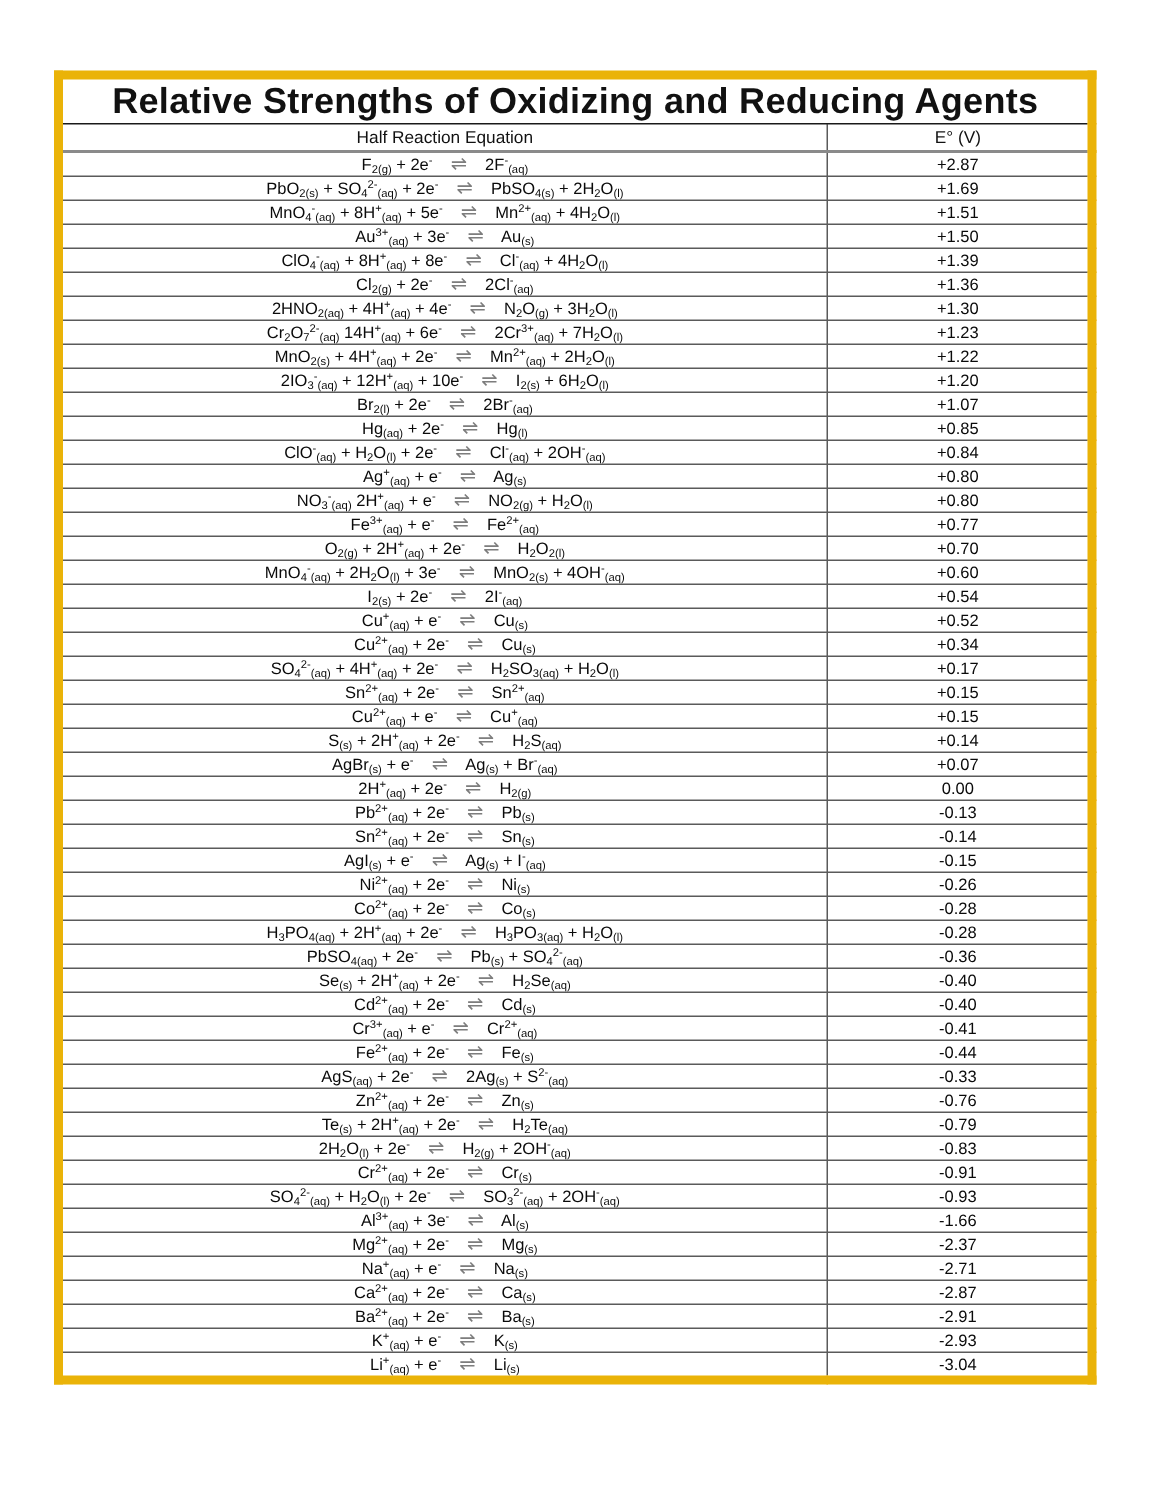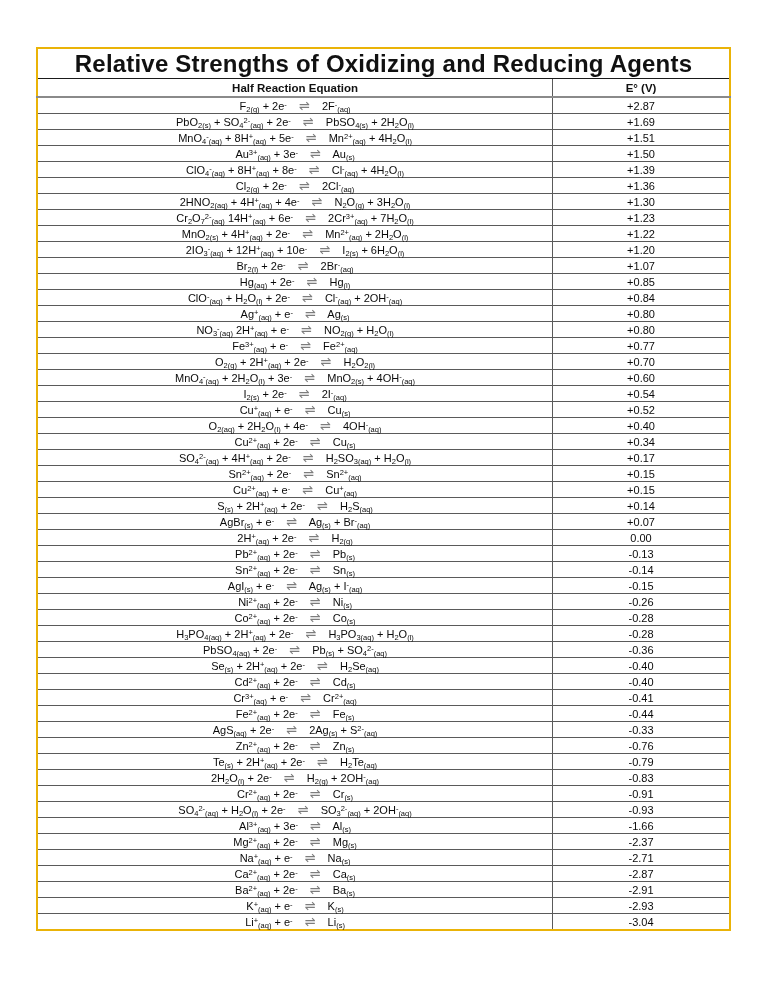--- a/index.html
+++ b/index.html
@@ -4,33 +4,33 @@
 <style>
   html,body{margin:0;padding:0;background:#fff;}
   .page{
     width:768px;height:994px;background:#ffffff;position:relative;
     font-family:"Liberation Sans","DejaVu Sans",sans-serif;color:#000;
     overflow:hidden;
   }
   table.ref-table{
     position:absolute;left:36px;top:47px;width:695px;
     border-collapse:collapse;table-layout:fixed;
-    border:2px solid #eab308;
+    border:6px solid #eab308;
   }
   .ref-table th,.ref-table td{
     border:1px solid #5a5a5a;
     text-align:center;vertical-align:middle;
     padding:0;
   }
   th.title-cell{
     font-size:24px;font-weight:600;letter-spacing:.2px;
     height:29px;border-bottom:1px solid #1a1a1a;color:#111;
   }
   tr.head-row th{
-    font-size:11.5px;font-weight:700;height:17px;
+    font-size:11.5px;font-weight:400;height:17px;
     border-bottom:2px solid #8a8a8a;color:#111;
   }
   col.c-eq{width:74.4%;}
   col.c-e{width:25.6%;}
   td.eq-cell{font-size:11px;height:15px;white-space:nowrap;color:#0a0a0a;}
   td.e-cell{font-size:11px;height:15px;color:#0a0a0a;}
   .eq-cell sub,.eq-cell sup,th sup{font-size:7.5px;line-height:0;}
   .eq-cell sub{vertical-align:-2px;}
   .eq-cell sup{vertical-align:3.5px;}
   .arrow{
@@ -131,24 +131,20 @@
         </tr>
         <tr>
           <td class="eq-cell">I<sub>2(s)</sub> + 2e<sup>-</sup> <span class="arrow">⇌</span> 2I<sup>-</sup><sub>(aq)</sub></td>
           <td class="e-cell">+0.54</td>
         </tr>
         <tr>
           <td class="eq-cell">Cu<sup>+</sup><sub>(aq)</sub> + e<sup>-</sup> <span class="arrow">⇌</span> Cu<sub>(s)</sub></td>
           <td class="e-cell">+0.52</td>
         </tr>
         <tr>
-          <td class="eq-cell">O<sub>2(aq)</sub> + 2H<sub>2</sub>O<sub>(l)</sub> + 4e<sup>-</sup> <span class="arrow">⇌</span> 4OH<sup>-</sup><sub>(aq)</sub></td>
-          <td class="e-cell">+0.40</td>
-        </tr>
-        <tr>
           <td class="eq-cell">Cu<sup>2+</sup><sub>(aq)</sub> + 2e<sup>-</sup> <span class="arrow">⇌</span> Cu<sub>(s)</sub></td>
           <td class="e-cell">+0.34</td>
         </tr>
         <tr>
           <td class="eq-cell">SO<sub>4</sub><sup>2-</sup><sub>(aq)</sub> + 4H<sup>+</sup><sub>(aq)</sub> + 2e<sup>-</sup> <span class="arrow">⇌</span> H<sub>2</sub>SO<sub>3(aq)</sub> + H<sub>2</sub>O<sub>(l)</sub></td>
           <td class="e-cell">+0.17</td>
         </tr>
         <tr>
           <td class="eq-cell">Sn<sup>2+</sup><sub>(aq)</sub> + 2e<sup>-</sup> <span class="arrow">⇌</span> Sn<sup>2+</sup><sub>(aq)</sub></td>
           <td class="e-cell">+0.15</td>

